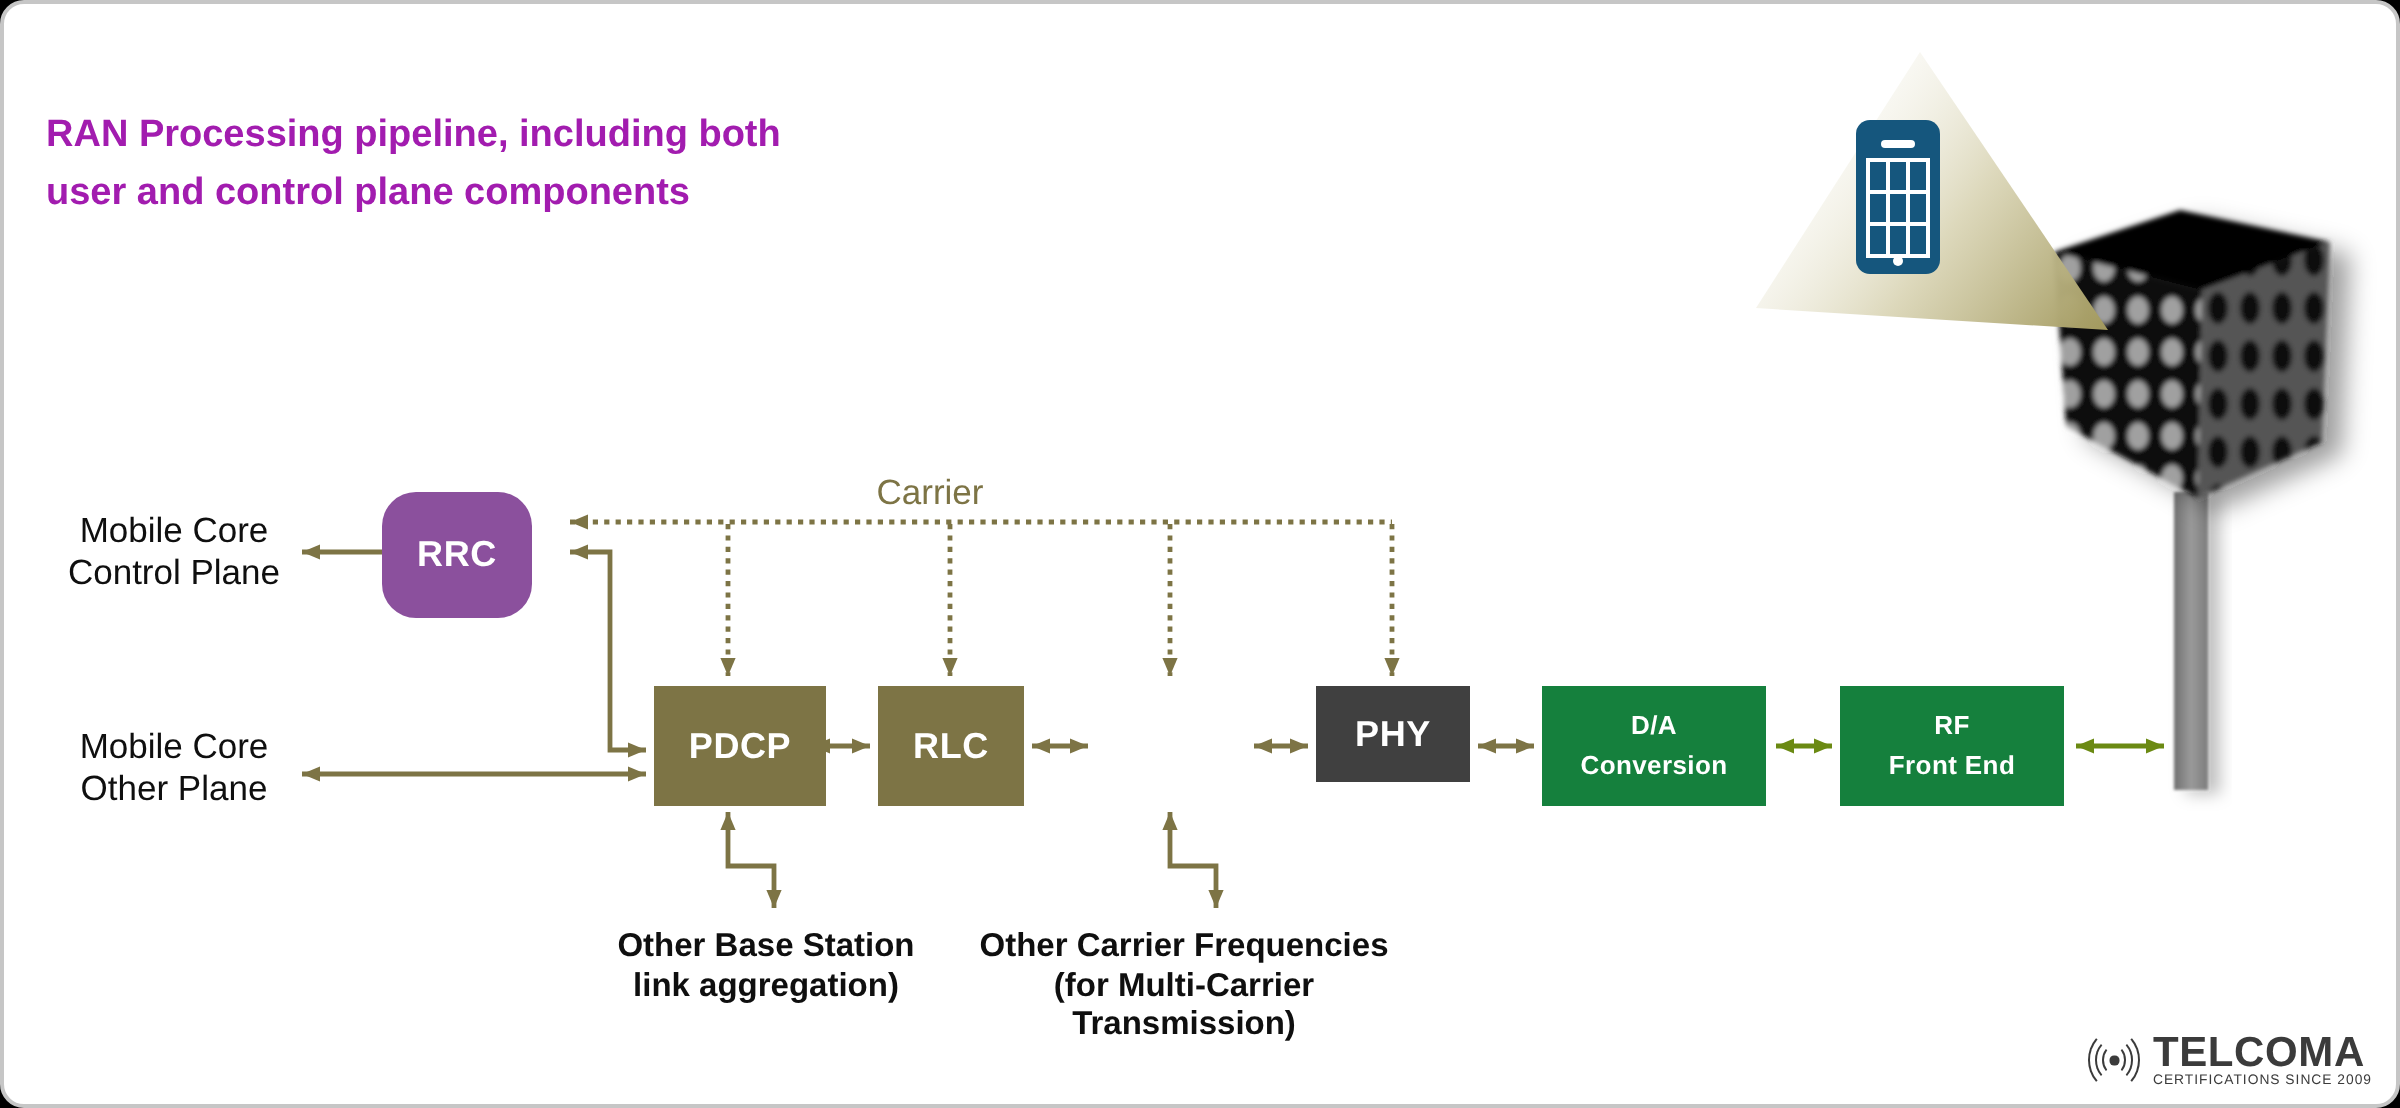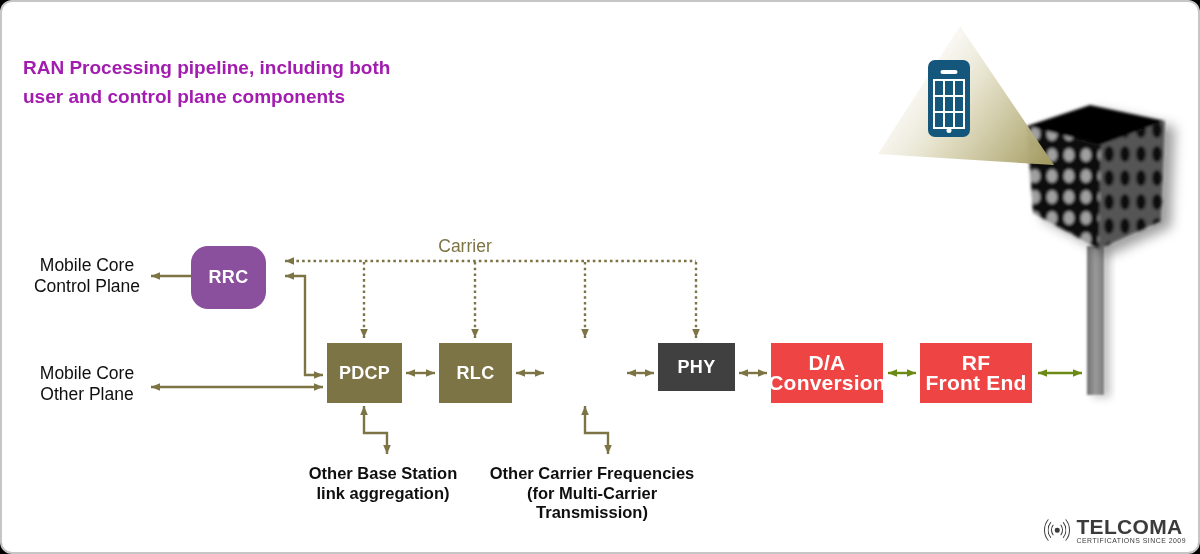--- a/index.html
+++ b/index.html
@@ -14,27 +14,27 @@
   .title{left:21px;top:23px;font-size:19px;font-weight:600;line-height:29px;color:#a21caf;margin-top:28px;}
 
   .side-label{width:160px;text-align:center;font-size:17.5px;font-weight:500;line-height:20.5px;color:#0f0f0f;}
   .side-label.control{left:5px;top:253px;}
   .side-label.user{left:5px;top:361px;}
 
   .control-lbl{left:400px;top:234px;width:126px;text-align:center;font-size:17.5px;font-weight:500;color:#7d7445;}
 
   .block{display:flex;align-items:center;justify-content:center;color:#fff;font-weight:700;font-size:18px;letter-spacing:0.3px;}
   .rrc{left:189px;top:244px;width:75px;height:63px;background:#8b509d;border-radius:17px;}
-  .pdcp{left:325px;top:341px;width:75px;height:60px;background:#7d7445;}
+  .pdcp{left:325px;top:341px;width:86px;height:60px;background:#7d7445;}
   .rlc{left:437px;top:341px;width:73px;height:60px;background:#7d7445;}
   .phy{left:656px;top:341px;width:77px;height:48px;background:#404040;}
   .mac-group{left:546px;top:341px;width:75px;height:60px;display:flex;flex-direction:column;}
   .mac-banner{height:22px;background:#8b509d;color:#fff;font-size:11.5px;font-weight:500;display:flex;align-items:center;justify-content:center;}
   .mac-body{flex:1;background:#7d7445;display:flex;align-items:center;justify-content:center;color:#fff;font-weight:700;font-size:18px;letter-spacing:0.3px;}
-  .green{background:#ef4444;flex-direction:column;font-size:21px;font-weight:600;line-height:20px;letter-spacing:0.2px;}
+  .green{background:#15803d;flex-direction:column;font-size:13px;font-weight:600;line-height:20px;letter-spacing:0.2px;}
   .da{left:769px;top:341px;width:112px;height:60px;}
   .rf{left:918px;top:341px;width:112px;height:60px;}
 
   .anno{text-align:center;font-size:16.5px;font-weight:700;line-height:19.5px;color:#0f0f0f;}
   .anno.base{left:281px;top:462px;width:200px;}
   .anno.carrier{left:478px;top:462px;width:224px;}
 
   
   .phone{left:926px;top:58px;width:42px;height:77px;background:#15567d;border-radius:7px;}
   .phone-dash{position:absolute;top:10px;left:50%;transform:translateX(-50%);width:17px;height:3.5px;background:#fff;border-radius:2px;}

